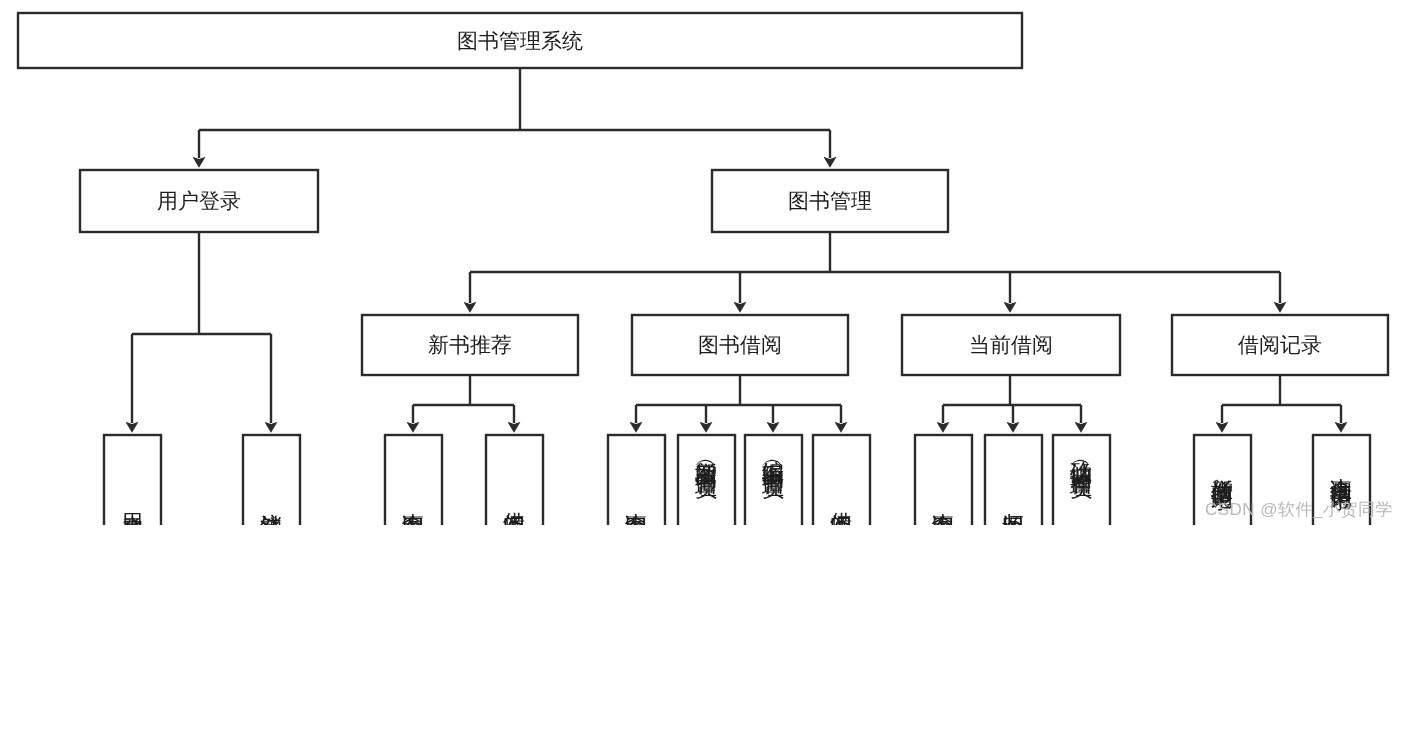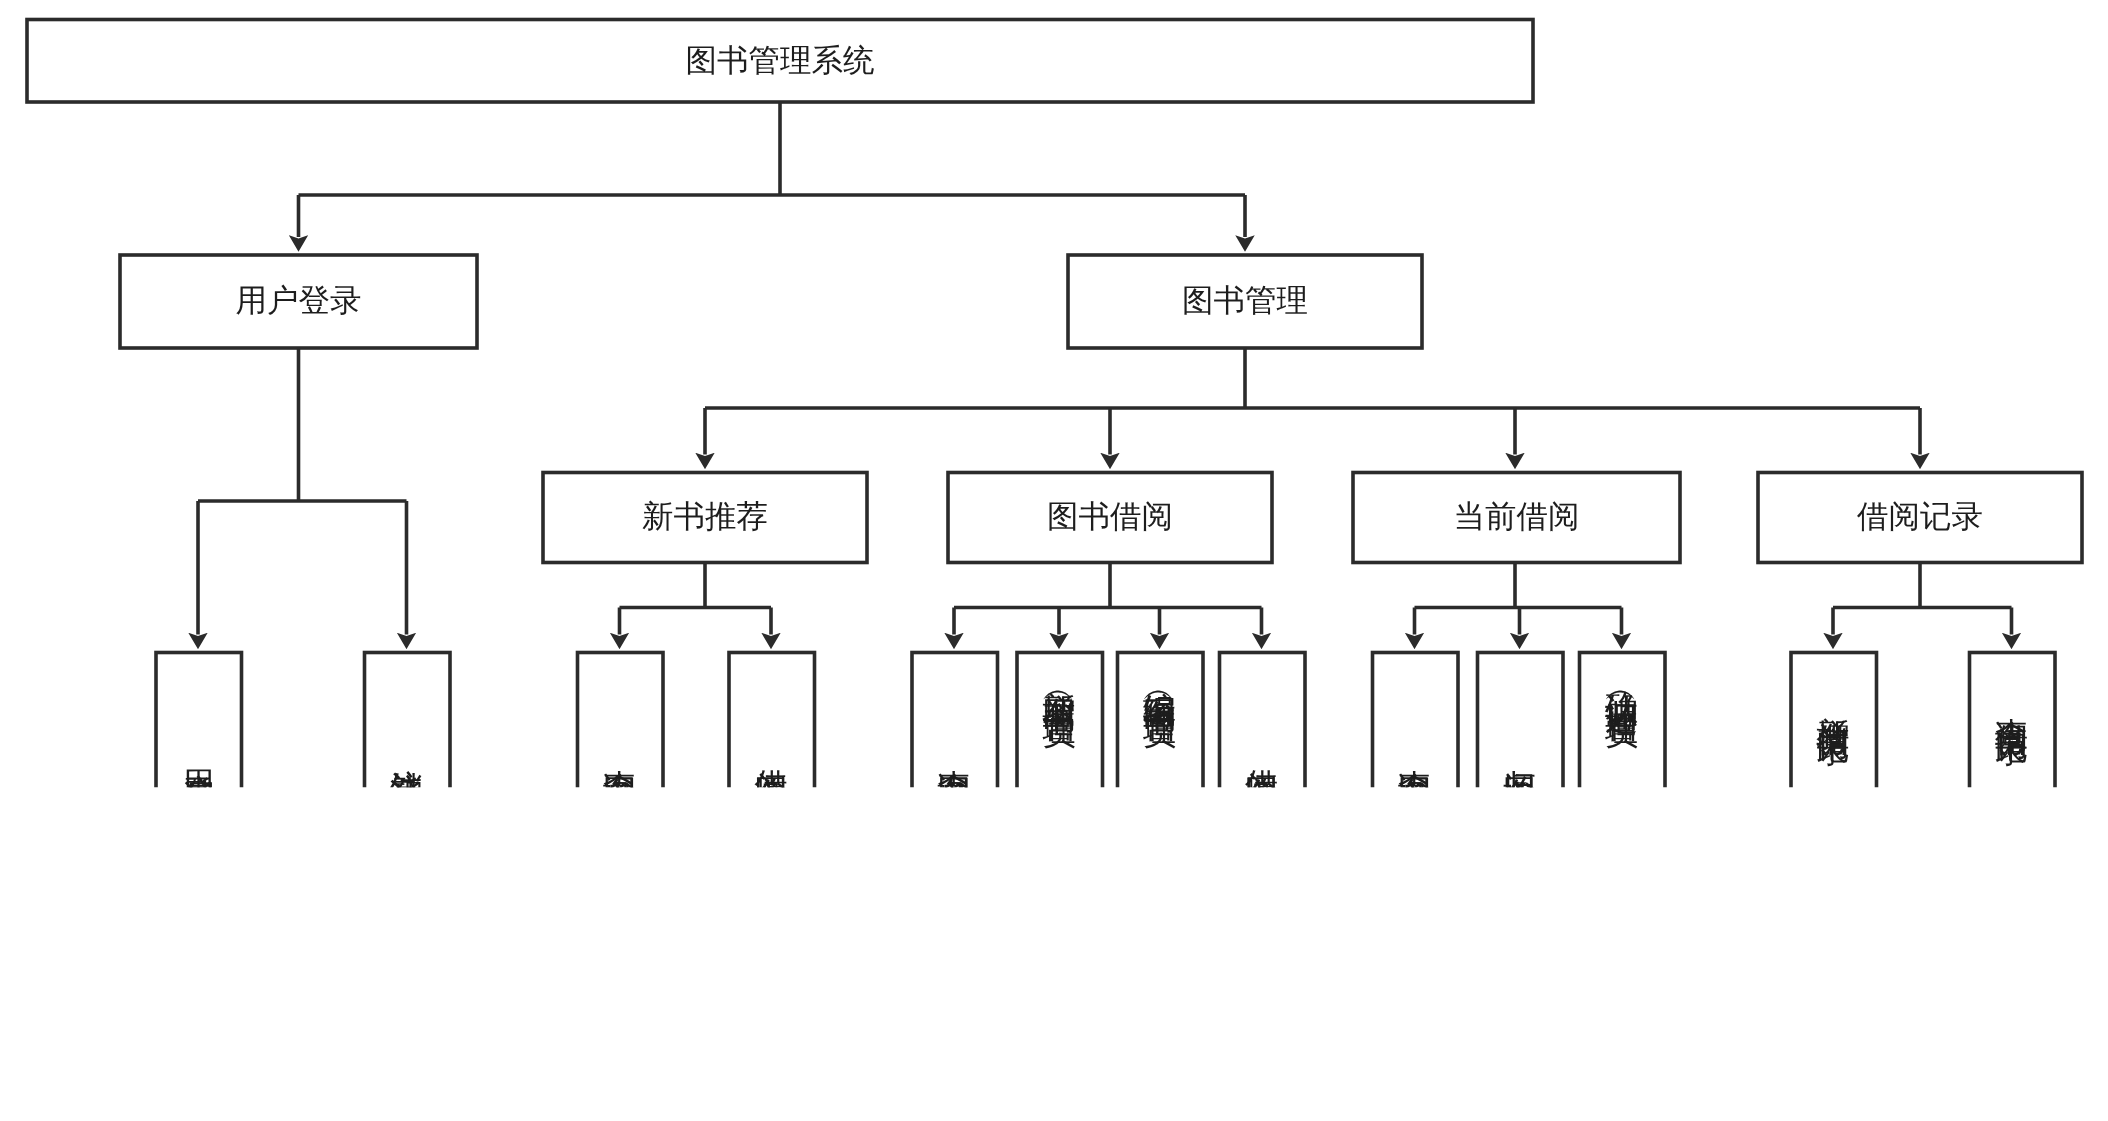--- a/index.html
+++ b/index.html
@@ -224,14 +224,15 @@
   <div class="vlabel-wrap" style="left:1053px; top:435px; width:57px; height:298px; padding-top:8px;">
     <span class="vlabel-text">确认归还（管理员）</span>
   </div>
   <div class="vlabel-wrap" style="left:1194px; top:435px; width:57px; height:298px; padding-top:25px;">
     <span class="vlabel-text">新增借阅记录</span>
   </div>
   <div class="vlabel-wrap" style="left:1313px; top:435px; width:57px; height:298px; padding-top:25px;">
     <span class="vlabel-text">查询借阅记录</span>
   </div>
 
+  <div class="watermark">CSDN @软件_小贺同学</div>
 
 </div>
 
 </body></html>

